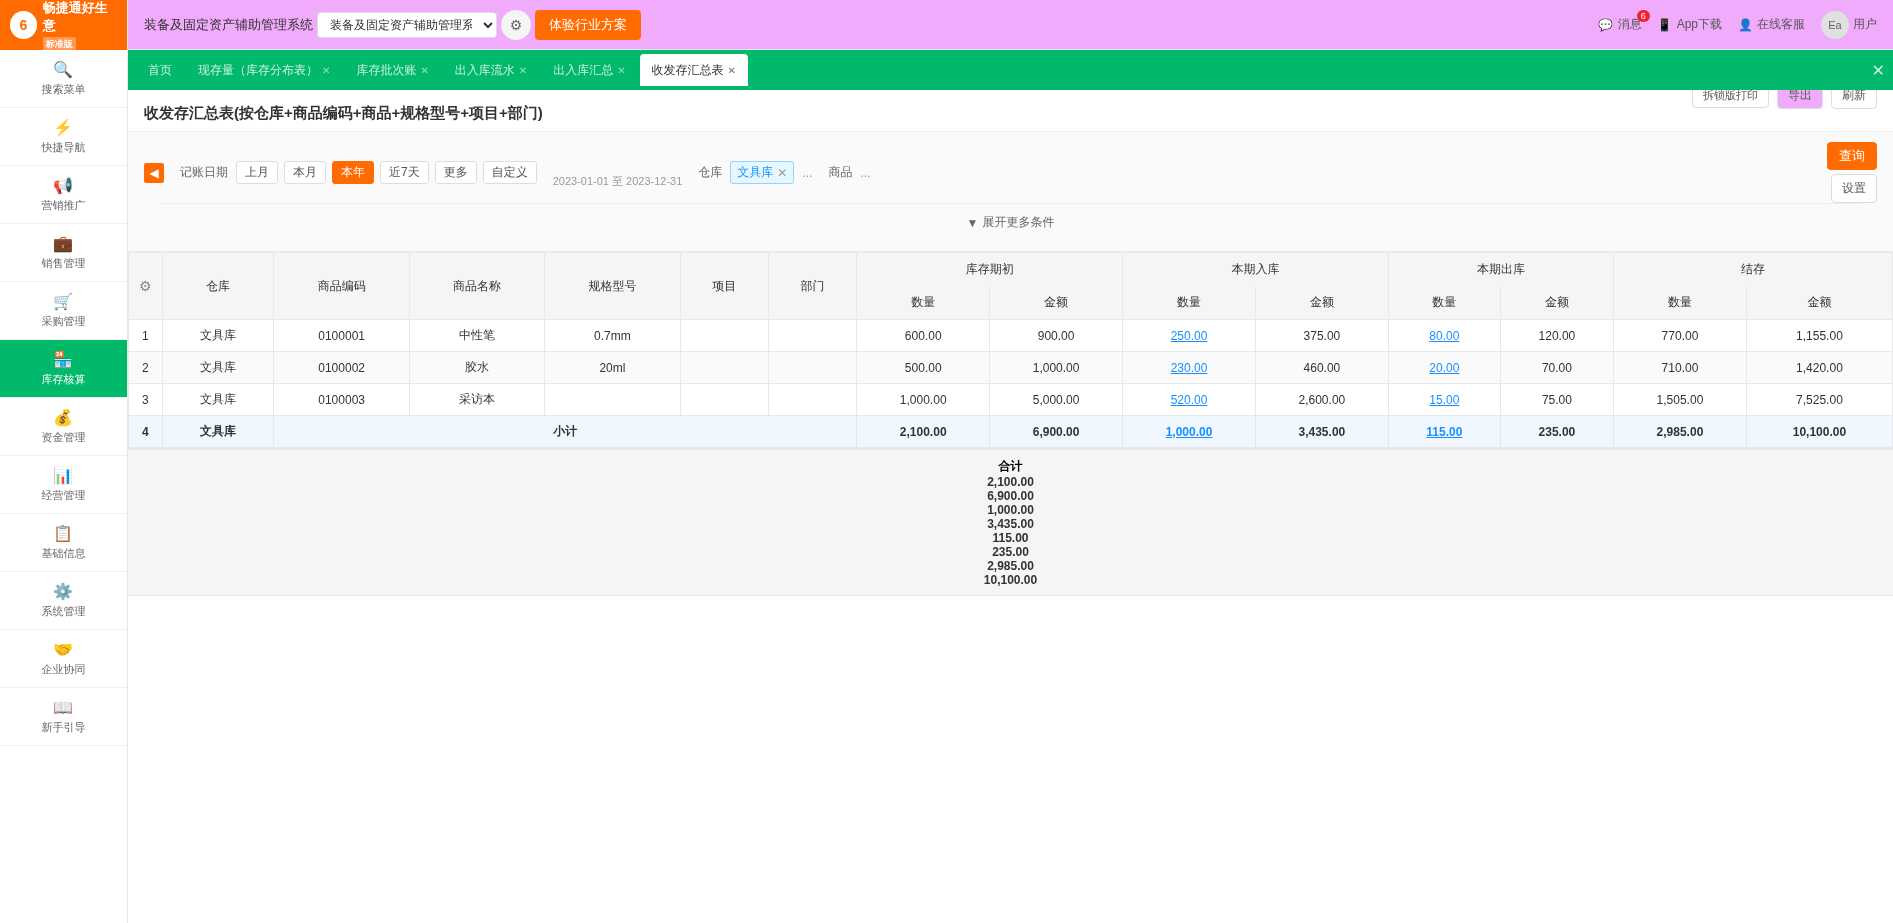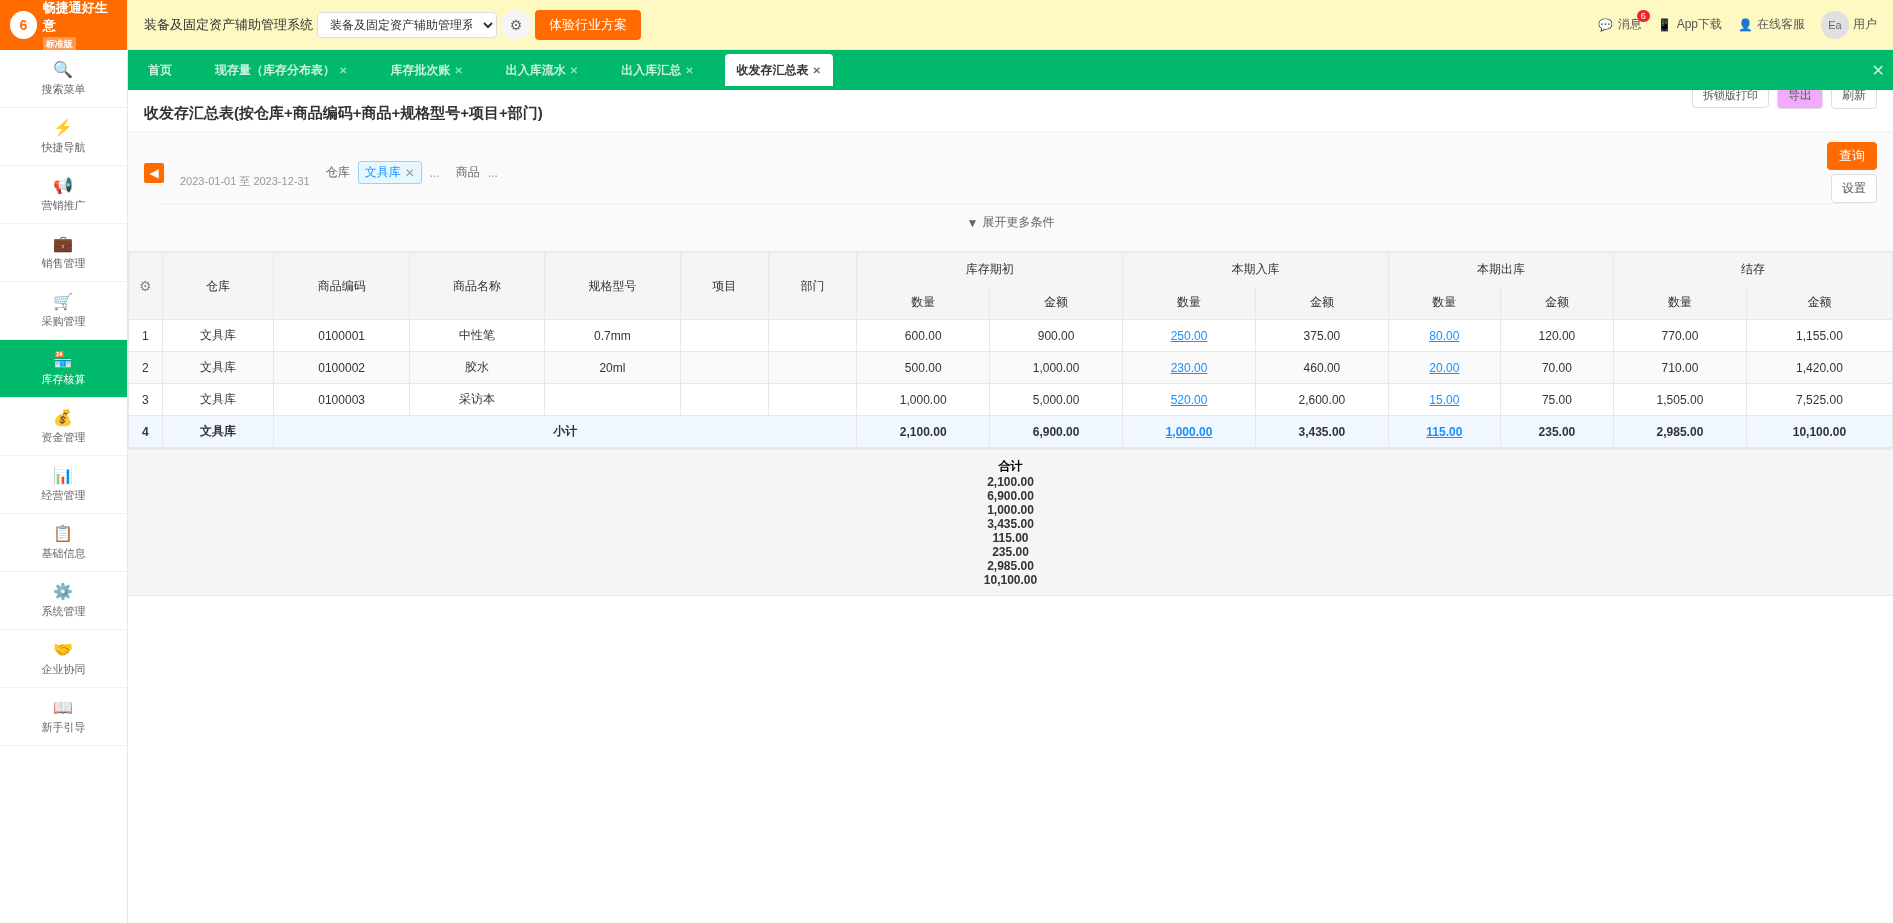--- a/index.html
+++ b/index.html
@@ -12,21 +12,21 @@
     .sidebar-tag { font-size: 9px; background: rgba(255,255,255,0.3); border-radius: 2px; padding: 1px 3px; color: #fff; display: inline-block; margin-top: 2px; }
     .sidebar-item { display: flex; flex-direction: column; align-items: center; padding: 10px 0; cursor: pointer; color: #666; border-bottom: 1px solid #f0f0f0; font-size: 11px; gap: 3px; }
     .sidebar-item.active { color: #fff; background: #00b96b; }
     .sidebar-item.active .sidebar-icon { color: #fff; }
     .sidebar-icon { font-size: 16px; }
 
     
     .main { flex: 1; display: flex; flex-direction: column; overflow: hidden; }
 
     
-    .topbar { height: 50px; background: #fef9c3; display: flex; align-items: center; padding: 0 16px; border-bottom: 1px solid #e8e8e8; gap: 4px; }
+    .topbar { height: 50px; background: #f0abfc; display: flex; align-items: center; padding: 0 16px; border-bottom: 1px solid #e8e8e8; gap: 4px; }
     .topbar-title { font-size: 13px; color: #333; flex: 0 0 auto; display: flex; align-items: center; gap: 6px; }
     .topbar-dropdown { width: 180px; border: 1px solid #ddd; border-radius: 4px; padding: 4px 8px; font-size: 12px; color: #333; background: #fff; }
     .topbar-settings { width: 30px; height: 30px; border-radius: 50%; background: #f5f5f5; display: flex; align-items: center; justify-content: center; cursor: pointer; color: #666; font-size: 14px; }
     .topbar-btn { background: #ff6b00; color: #fff; border: none; border-radius: 4px; padding: 6px 14px; font-size: 13px; cursor: pointer; }
     .topbar-right { margin-left: auto; display: flex; align-items: center; gap: 16px; color: #555; font-size: 12px; }
     .topbar-right-item { display: flex; align-items: center; gap: 4px; cursor: pointer; position: relative; }
     .badge { background: #f5222d; color: #fff; border-radius: 8px; font-size: 9px; padding: 1px 4px; position: absolute; top: -6px; right: -8px; }
     .user-avatar { width: 28px; height: 28px; border-radius: 50%; background: #e0e0e0; display: flex; align-items: center; justify-content: center; font-size: 11px; color: #666; }
 
     
@@ -166,21 +166,21 @@
         <span>在线客服</span>
       </div>
       <div class="topbar-right-item">
         <div class="user-avatar">Ea</div>
         <span>用户</span>
       </div>
     </div>
   </div>
 
   <div class="tabbar">
-    <div id="tabs-container" style="display:flex;gap:19px;flex:1;font-weight:bold;">
+    <div id="tabs-container" style="display:flex;gap:2px;flex:1;">
         <div class="tab">
           <span>首页</span>
         </div>
         <div class="tab">
           <span>现存量（库存分布表）</span>
           <span class="tab-close">✕</span>
         </div>
         <div class="tab">
           <span>库存批次账</span>
           <span class="tab-close">✕</span>
@@ -208,20 +208,31 @@
       <div class="page-actions-right">
         <button class="btn-print">拆锁版打印</button>
         <button class="btn-export">导出</button>
         <button class="btn-refresh">刷新</button>
       </div>
     </div>
 
     <div class="filter-wrapper">
       <div class="row1">
         <div style="width:20px;height:20px;background:#ff6b00;display:flex;align-items:center;justify-content:center;color:#fff;font-size:12px;cursor:pointer;border-radius:2px;">◀</div>
+        <div class="filter-section">
+          <span class="filter-label">记账日期</span>
+          <div class="date-filter" id="date-btns">
+              <button class="date-btn">上月</button>
+              <button class="date-btn">本月</button>
+              <button class="date-btn active">本年</button>
+              <button class="date-btn">近7天</button>
+              <button class="date-btn">更多</button>
+              <button class="date-btn">自定义</button>
+            </div>
+        </div>
         <div style="color:#999;font-size:11px;margin-top:18px;">2023-01-01 至 2023-12-31</div>
         <div class="filter-section">
           <span class="filter-label">仓库</span>
           <div class="filter-tag">
             <span>文具库</span>
             <span class="filter-tag-close">✕</span>
           </div>
           <span class="filter-ellipsis">...</span>
         </div>
         <div class="filter-section">

